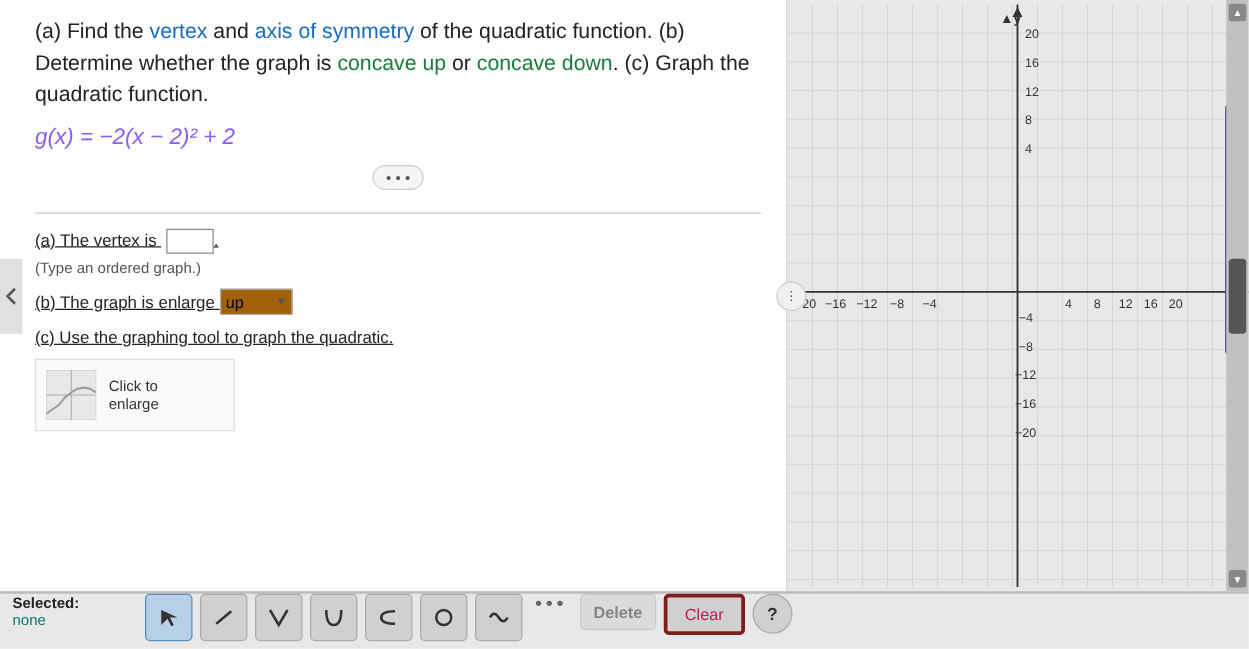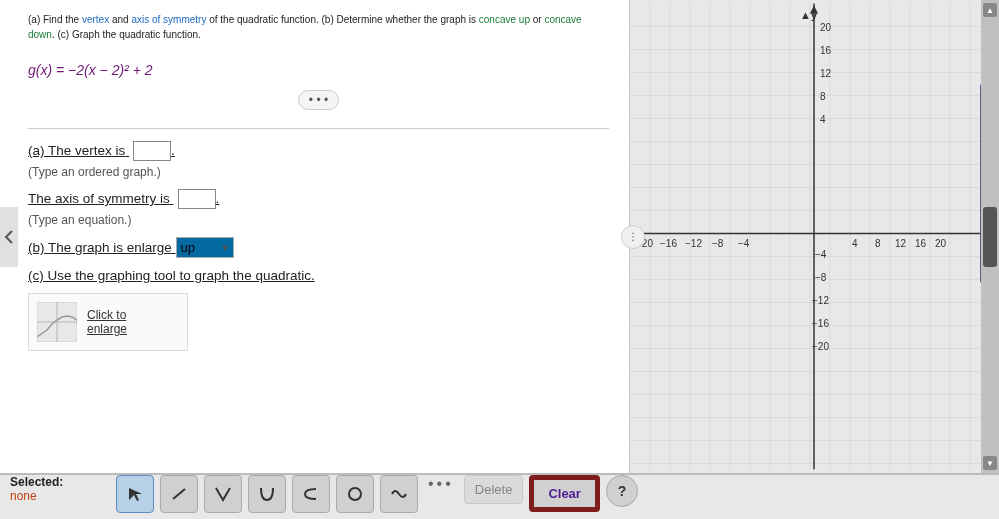--- a/index.html
+++ b/index.html
@@ -44,32 +44,32 @@
       cursor: pointer;
       z-index: 10;
     }
 
     .content-area {
       padding: 12px 20px 12px 28px;
       flex: 1;
     }
 
     .problem-text {
-      font-size: 10px;
+      font-size: 17px;
       color: #222;
       line-height: 1.5;
-      margin-bottom: 20px;
+      margin-bottom: 10px;
     }
 
     .problem-text .blue { color: #1a6abf; }
     .problem-text .green { color: #1a7a3a; }
 
     .function-display {
-      font-size: 14px;
-      color: #701a75;
+      font-size: 18px;
+      color: #8b5cf6;
       margin: 8px 0 12px 0;
       font-style: italic;
     }
 
     .divider {
       border: none;
       border-top: 1px solid #ccc;
       margin: 6px 0 12px 0;
     }
 
@@ -110,21 +110,21 @@
       width: 38px;
       height: 20px;
       border: 1px solid #888;
       background: #fff;
       vertical-align: middle;
       margin-left: 4px;
     }
 
     .dropdown-select {
       border: 1px solid #aaa;
-      background: #0369a1;
+      background: #a16207;
       padding: 2px 4px;
       font-size: 13px;
       cursor: pointer;
       appearance: none;
       padding-right: 20px;
       position: relative;
     }
 
     .dropdown-wrapper {
       position: relative;
@@ -244,21 +244,21 @@
     }
 
     .selected-label {
       font-size: 12px;
       font-weight: bold;
       color: #222;
     }
 
     .selected-value {
       font-size: 12px;
-      color: #c2410c;
+      color: #0f766e;
     }
 
     .tool-btn {
       width: 38px;
       height: 38px;
       background: #d0d0d0;
       border: 1px solid #aaa;
       border-radius: 4px;
       display: flex;
       align-items: center;
@@ -268,27 +268,27 @@
       color: #333;
     }
 
     .tool-btn.active {
       background: #b8cfe8;
       border-color: #5a8cbf;
     }
 
     .clear-btn {
       background: #d0d0d0;
-      border: 5px solid #7f1d1d;
+      border: 3px solid #7f1d1d;
       border-radius: 4px;
       padding: 6px 14px;
       cursor: pointer;
       font-size: 13px;
-      font-weight: bold;
-      color: #4c1d95;
+      font-weight: normal;
+      color: #be185d;
     }
 
     .help-btn {
       width: 32px;
       height: 32px;
       background: #d0d0d0;
       border: 1px solid #aaa;
       border-radius: 50%;
       display: flex;
       align-items: center;
@@ -341,27 +341,20 @@
       <hr class="divider">
 
       <div class="question-section">
         <div class="question-label">
           <span>(a) The vertex is</span>
           <span class="input-box"></span>.
         </div>
         <div class="sub-label">(Type an ordered graph.)</div>
       </div>
 
-      <div class="question-section">
-        <div class="question-label">
-          <span>The axis of symmetry is</span>
-          <span class="input-box"></span>.
-        </div>
-        <div class="sub-label">(Type an equation.)</div>
-      </div>
 
       <div class="question-section">
         <div class="question-label">
           <span>(b) The graph is enlarge</span>
           <span class="dropdown-wrapper">
             <select class="dropdown-select">
               <option value="up">up</option>
               <option value="down">down</option>
             </select>
           </span>
@@ -372,21 +365,21 @@
         <div class="question-label">(c) Use the graphing tool to graph the quadratic.</div>
         <div class="click-to-enlarge">
           <div class="mini-graph">
             <svg viewBox="0 0 40 40" width="40" height="40">
               <rect width="40" height="40" fill="#e8e8e8" stroke="#ccc"></rect>
               <line x1="20" y1="0" x2="20" y2="40" stroke="#aaa" stroke-width="0.8"></line>
               <line x1="0" y1="20" x2="40" y2="20" stroke="#aaa" stroke-width="0.8"></line>
               <polyline points="0,35 10,28 15,22 20,18 25,15 30,14 35,15 40,18" fill="none" stroke="#999" stroke-width="1.5"></polyline>
             </svg>
           </div>
-          <div style="font-size:12px; color:#333;text-decoration:underline;">Click to<br>enlarge</div>
+          <div style="font-size:12px; color:#333;">Click to<br>enlarge</div>
         </div>
       </div>
 
     </div>
 
     <div class="dots-btn">⋮</div>
   </div>
 
   <div class="right-panel">
     <div class="graph-area">
@@ -527,19 +520,19 @@
   </div>
 
   <div class="tool-btn" title="Wave">
     <svg width="18" height="18" viewBox="0 0 18 18">
         <path d="M2,9 Q5,3 9,9 Q13,15 16,9" fill="none" stroke="#333" stroke-width="2"></path>
       </svg>
   </div>
 
   <div style="margin:0 4px; font-size:16px; color:#666; letter-spacing:3px; cursor:pointer;">•••</div>
 
-  <button class="delete-btn" style="opacity:0.5;">Delete</button>
+  <button class="delete-btn" style="opacity:0.5;font-weight:bold;">Delete</button>
 
   <button class="clear-btn">Clear</button>
 
   <div class="help-btn">?</div>
 
 </div>
 
 </body></html>

